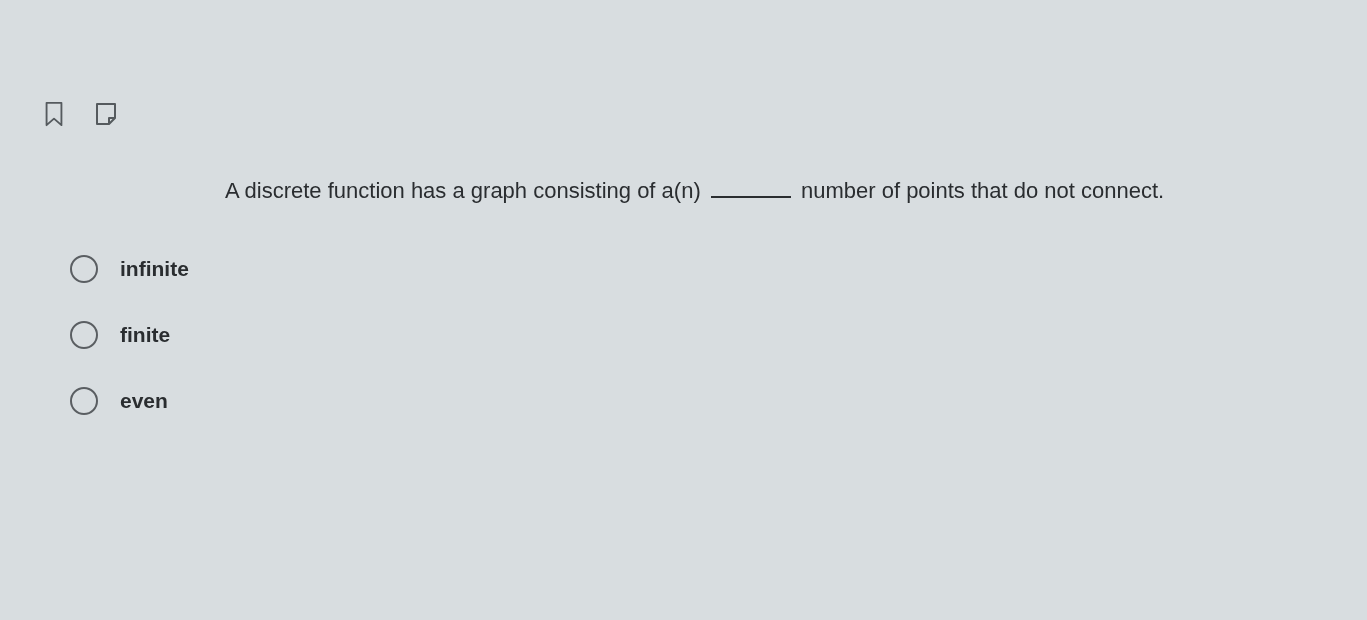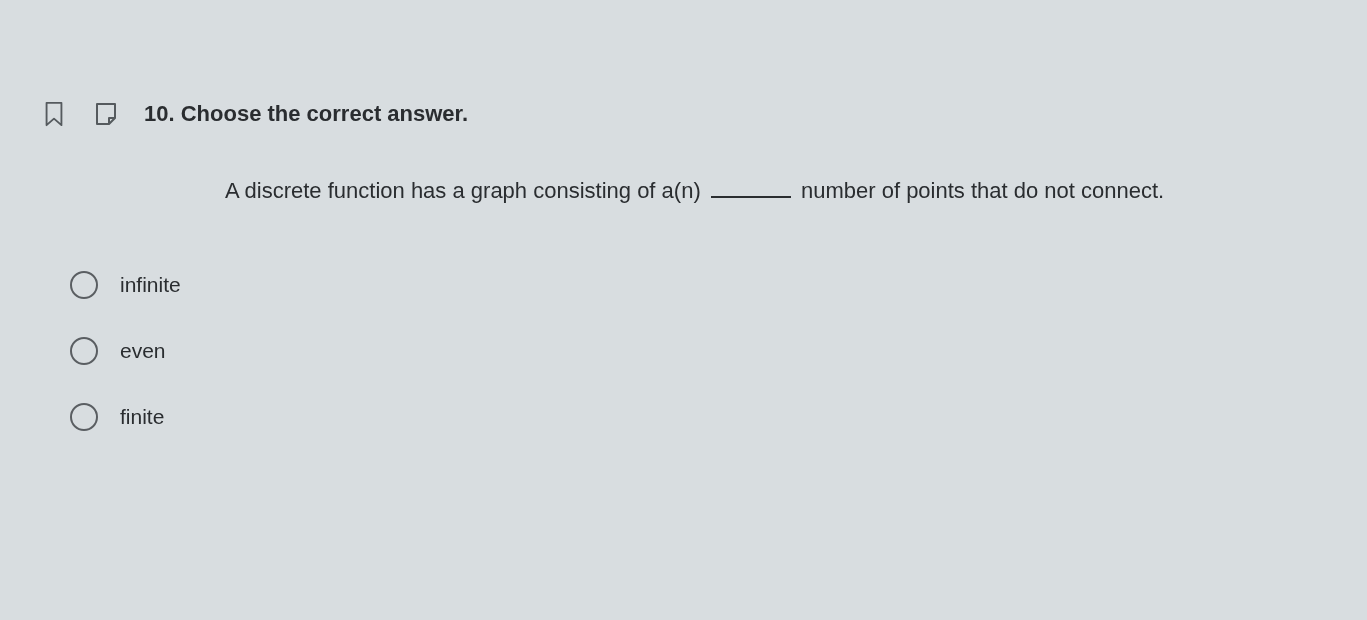--- a/index.html
+++ b/index.html
@@ -44,21 +44,21 @@
       font-weight: 700;
       color: #2a2d30;
     }
     .question-body {
       margin-left: 185px;
       margin-bottom: 48px;
     }
     .question-text {
       font-size: 22px;
       color: #2a2d30;
-      margin-bottom: 64px;
+      margin-bottom: 48px;
       line-height: 1.4;
     }
     .blank {
       display: inline-block;
       border-bottom: 2px solid #2a2d30;
       width: 80px;
       vertical-align: baseline;
       margin: 0 4px;
     }
     .hint-text {
@@ -79,59 +79,56 @@
     .radio {
       width: 28px;
       height: 28px;
       border: 2.5px solid #5a5e62;
       border-radius: 50%;
       flex-shrink: 0;
     }
     .option-label {
       font-size: 21px;
       color: #2a2d30;
+      font-weight: bold;
     }
   </style>
 </head>
 <body>
 
 <div class="container">
   <div class="header-row">
     <span class="icon-wrap">
       <svg viewBox="0 0 24 28">
         <path d="M4 2 L20 2 L20 26 L12 19 L4 26 Z" stroke-linejoin="round"></path>
       </svg>
     </span>
     <span class="icon-wrap">
       <svg viewBox="0 0 24 26">
         <path d="M3 3 L21 3 L21 17 L15 23 L3 23 Z" stroke-linejoin="round"></path>
         <path d="M15 23 L15 17 L21 17" stroke-linejoin="round"></path>
       </svg>
     </span>
-    <div class="question-title">
-      <span>10.</span>
-      <span>Choose the correct answer.</span>
-    </div>
   </div>
 
   <div class="question-body">
     <div class="question-text">
       <span>A discrete function has a graph consisting of a(n)</span>
       <span class="blank"></span>
       <span>number of points that do not connect.</span>
     </div>
   </div>
 
   <div class="options">
     <div class="option">
       <div class="radio"></div>
       <span class="option-label">infinite</span>
     </div>
     <div class="option">
       <div class="radio"></div>
-      <span class="option-label">even</span>
+      <span class="option-label">finite</span>
     </div>
     <div class="option">
       <div class="radio"></div>
-      <span class="option-label">finite</span>
+      <span class="option-label">even</span>
     </div>
   </div>
 </div>
 
 </body></html>

